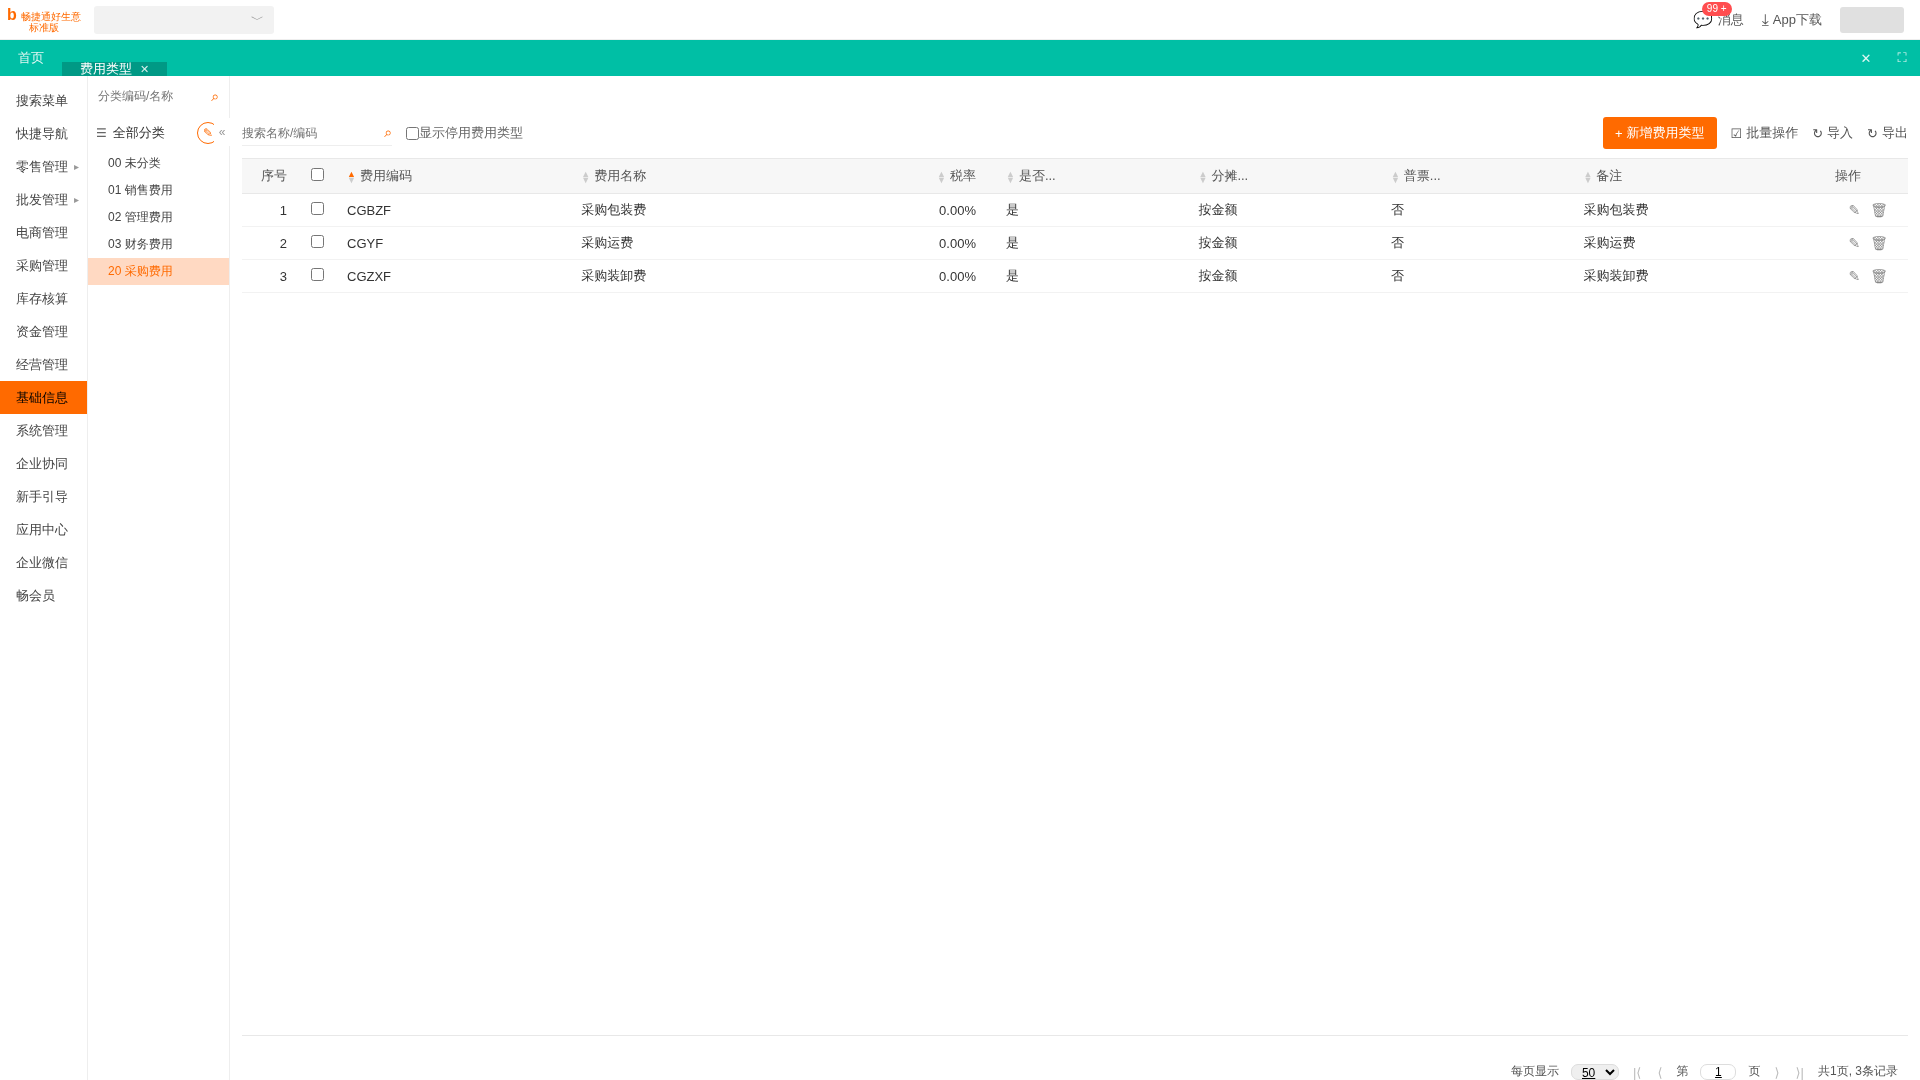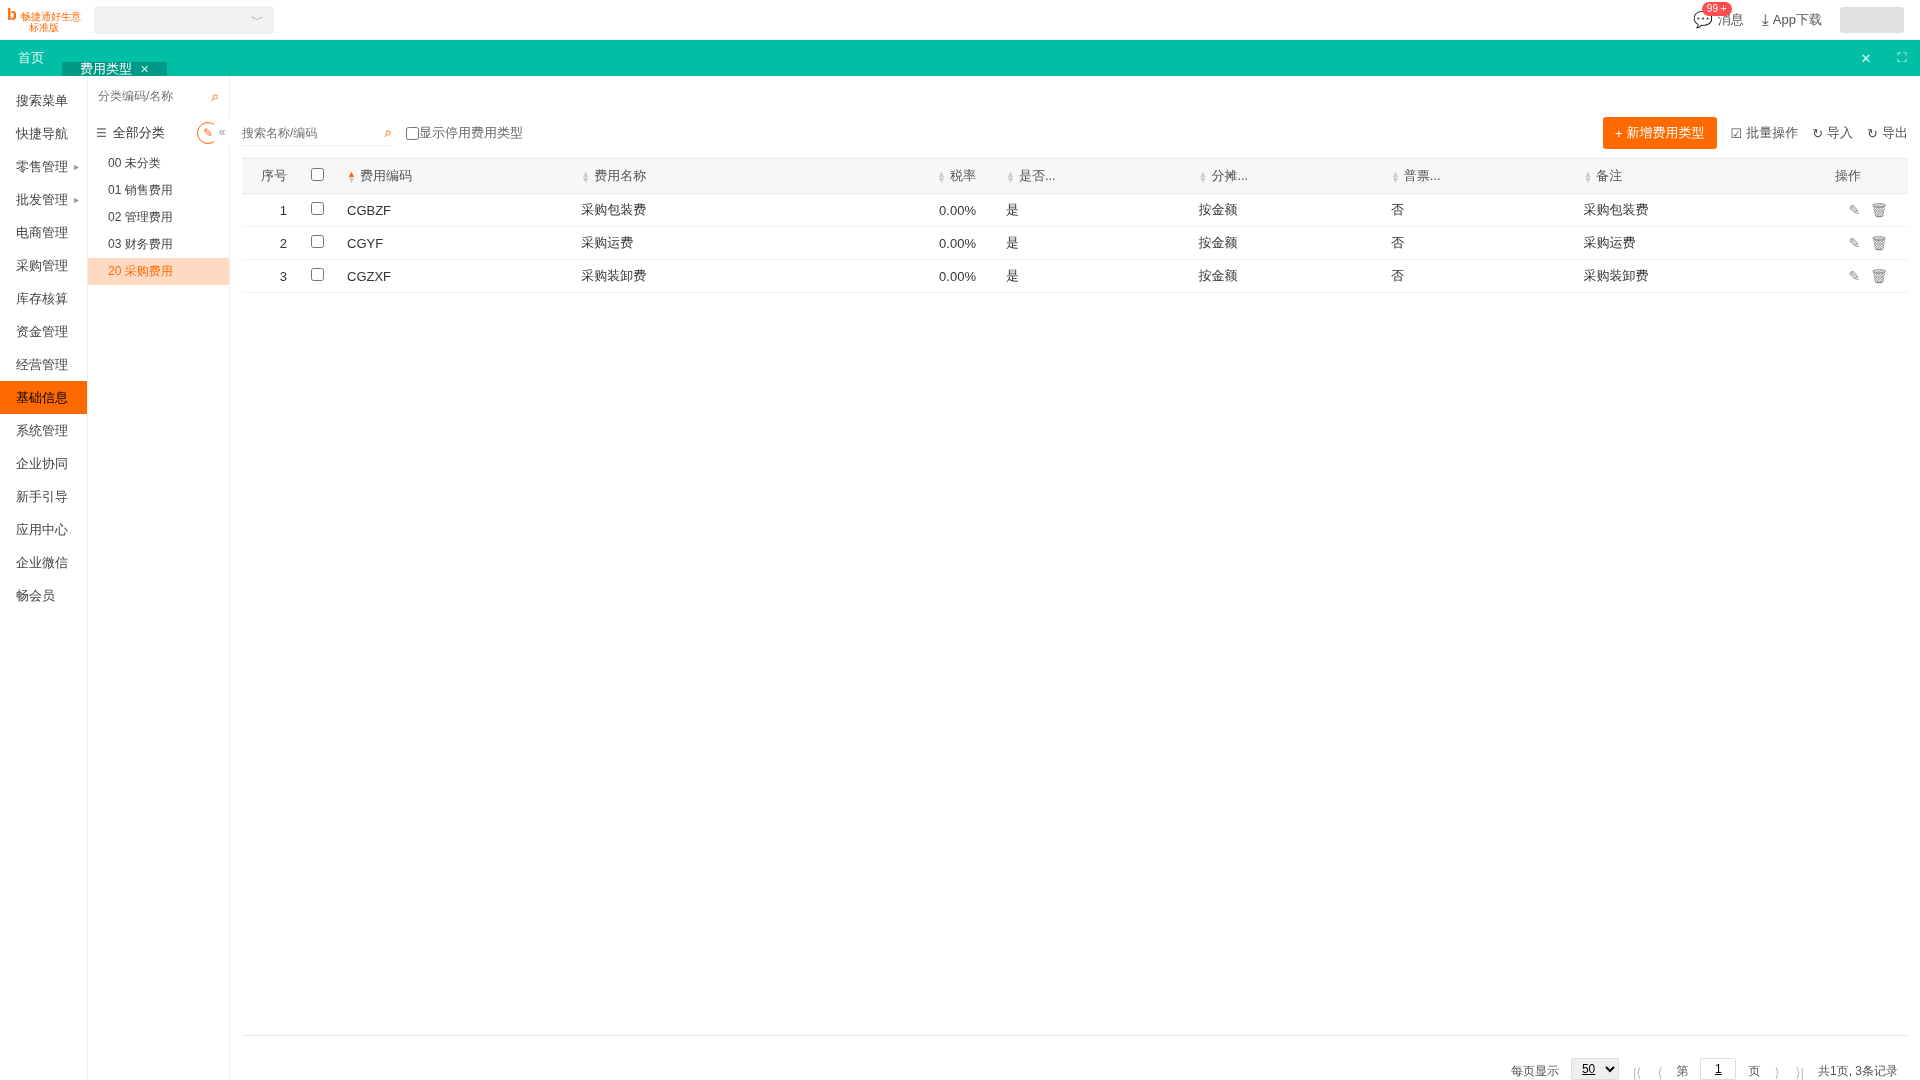--- a/index.html
+++ b/index.html
@@ -69,21 +69,21 @@
 td { padding: 7px 10px; border-bottom: 1px solid #f2f2f2; color: #333; }
 td.idx, th.idx { text-align: right; width: 55px; }
 td.chkcell, th.chkcell { text-align: center; width: 40px; }
 td.rate { text-align: right; padding-right: 20px; }
 .ops-cell { text-align: right; padding-right: 20px; white-space: nowrap; }
 .th-ops { text-align: center; padding-right: 30px; width: 100px; }
 .row-icon { color: #888; cursor: pointer; margin-left: 10px; font-size: 14px; }
 
 
 .pager { height: 44px; display: flex; align-items: flex-end; justify-content: flex-end; gap: 12px; padding-right: 10px; color: #555; font-size: 12px; }
-.pager select, .pager input { border: 1px solid #ddd; border-radius: 2px; height: 22px; padding: 0 6px; font-size: 12px; text-decoration: underline; }
+.pager select, .pager input { border: 1px solid #ddd; border-radius: 7px; height: 16px; padding: 0 6px; font-size: 12px; text-decoration: underline; }
 .pager input { width: 36px; text-align: center; }
 .pager-nav { color: #bbb; cursor: pointer; padding: 0 2px; font-size: 13px; }
 .glyph { font-family: inherit; }
 .grid-icon::before { content: "\2630"; }
 </style>
 </head>
 <body>
 
 <div class="topbar">
   <div class="logo-box">

